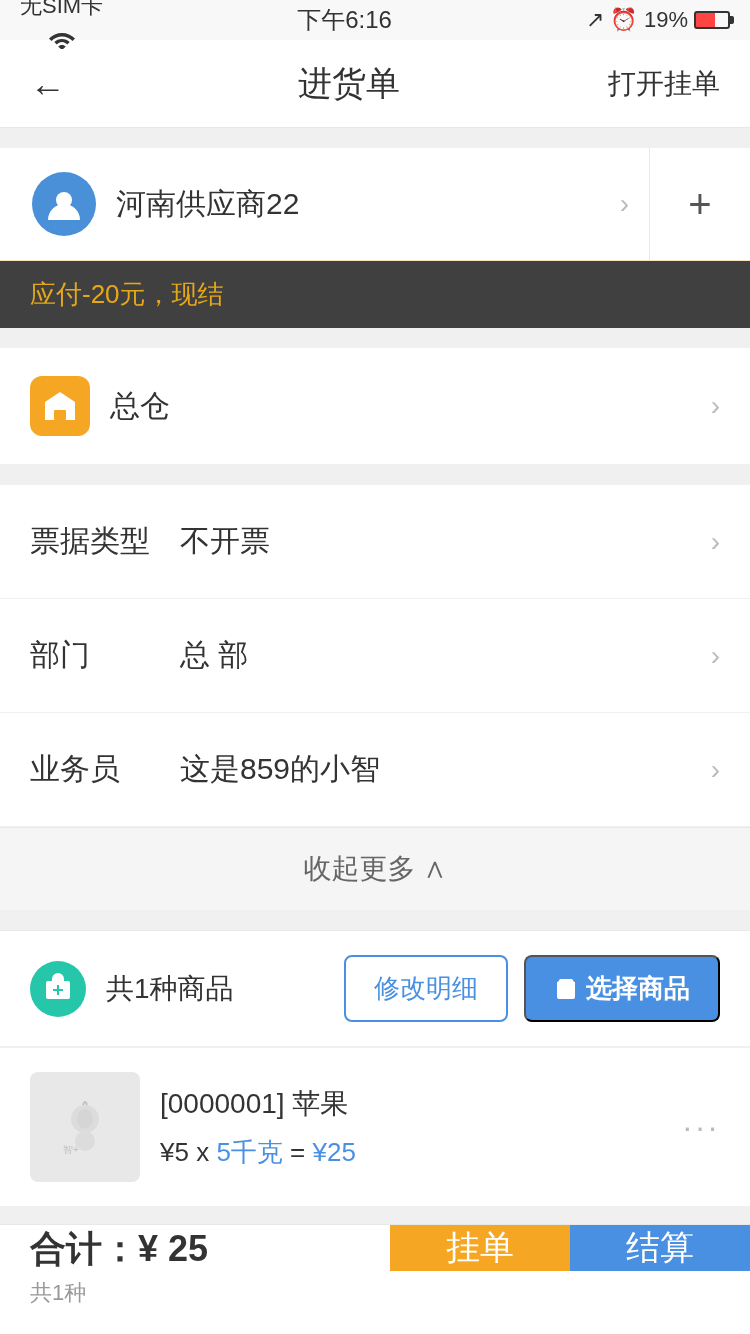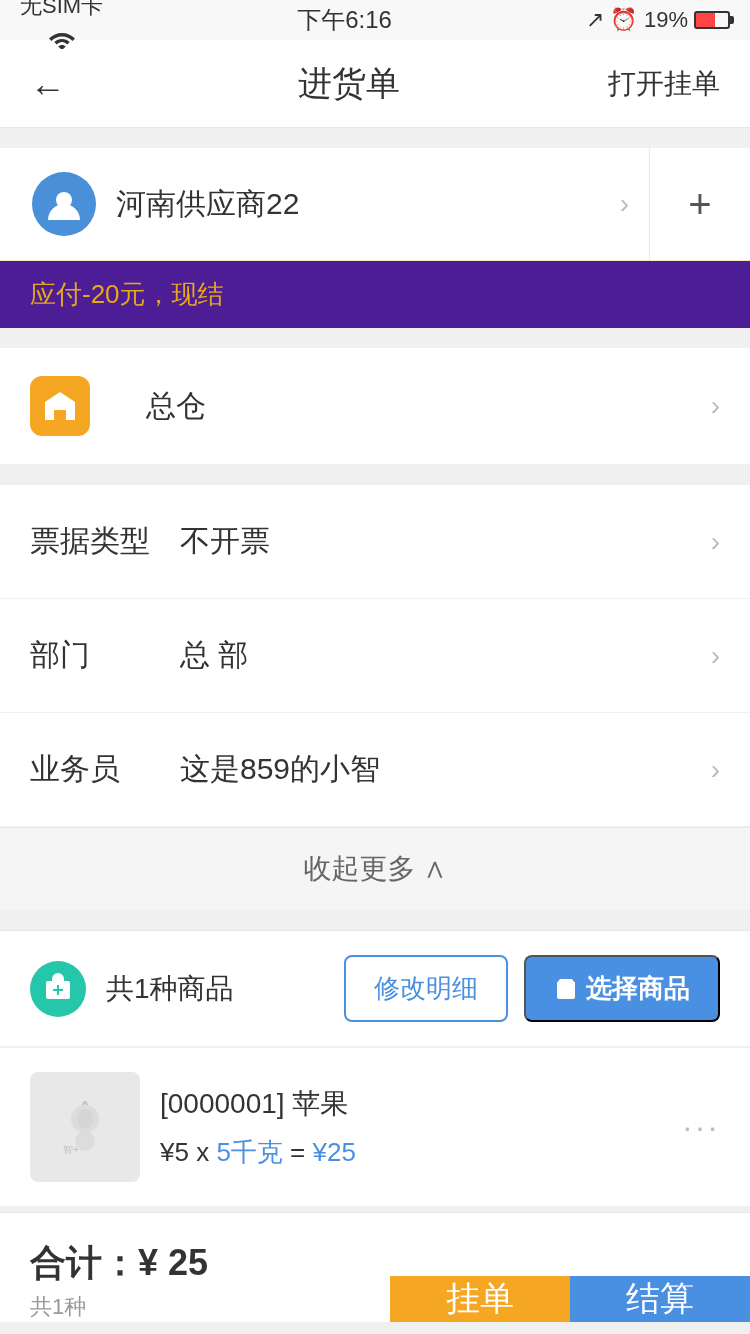--- a/index.html
+++ b/index.html
@@ -129,36 +129,35 @@
       display: flex;
       align-items: center;
       justify-content: center;
       font-size: 40px;
       color: #555;
       cursor: pointer;
     }
 
     
     .notice-bar {
-      background: #4c1d95;
+      background: #404040;
       padding: 16px 30px;
       font-size: 26px;
       color: #e6a817;
       border-top: 1px solid #f5e6c0;
     }
 
     
     .row-item {
       background: #fff;
       display: flex;
       align-items: center;
       padding: 28px 30px;
       border-bottom: 1px solid #f0f0f0;
       cursor: pointer;
-      gap: 36px;
     }
     .row-icon {
       width: 60px;
       height: 60px;
       border-radius: 12px;
       background: #f5a623;
       display: flex;
       align-items: center;
       justify-content: center;
       margin-right: 20px;
@@ -297,27 +296,27 @@
     .product-more {
       color: #bbb;
       font-size: 32px;
       cursor: pointer;
       letter-spacing: 2px;
     }
 
     
     .bottom-bar {
       position: fixed;
-      bottom: 12px;
+      bottom: 0;
       left: 0;
       width: 750px;
       height: 110px;
       background: #fff;
       display: flex;
-      align-items: flex-end;
+      align-items: flex-start;
       border-top: 1px solid #e8e8e8;
     }
     .total-section {
       flex: 1;
       display: flex;
       flex-direction: column;
       justify-content: center;
       padding: 0 30px;
     }
     .total-amount {

